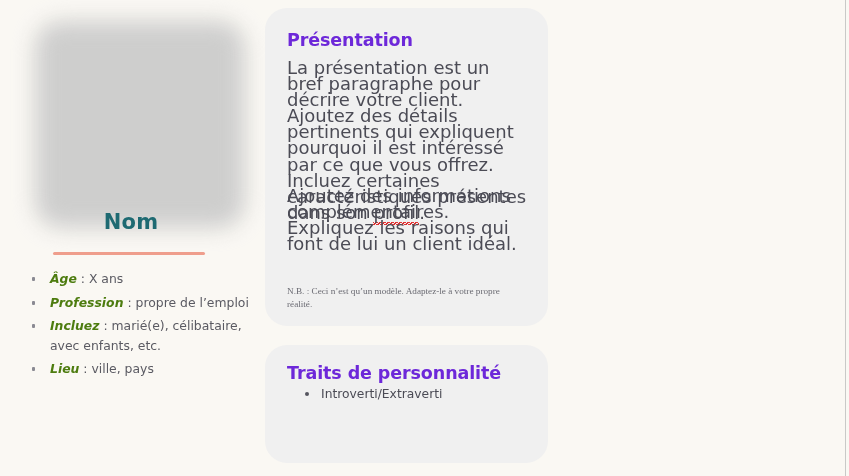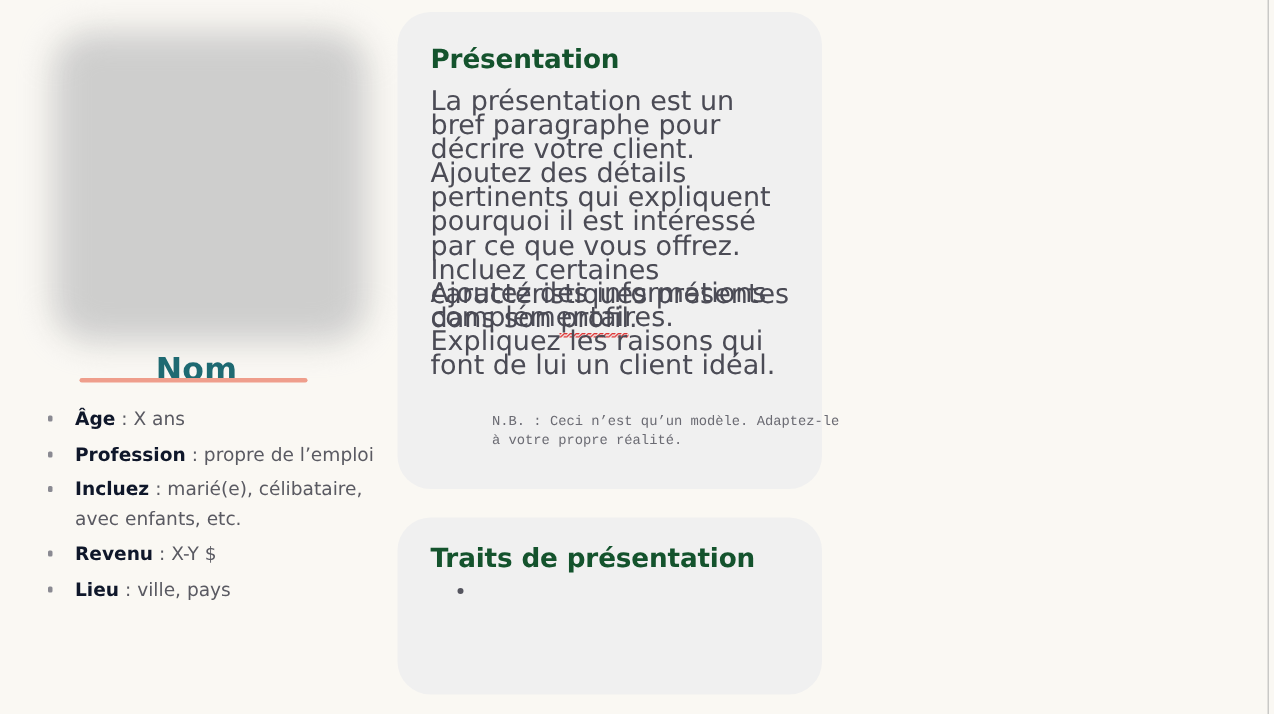--- a/index.html
+++ b/index.html
@@ -51,21 +51,21 @@
     height: 207px;
     background: #cccccc;
     border-radius: 26px;
     filter: blur(11px);
     opacity: 0.95;
   }
 
   .persona-name {
     position: absolute;
     left: 0;
-    top: 234px;
+    top: 210px;
     width: 262px;
     text-align: center;
     font-size: 21px;
     font-weight: bold;
     letter-spacing: 0.2px;
     color: #1e6a72;
     font-family: "DejaVu Sans", sans-serif;
   }
 
   .name-rule {
@@ -99,22 +99,23 @@
     position: absolute;
     left: 4px;
     top: 8px;
     width: 3px;
     height: 4px;
     background: #8a8a92;
     border-radius: 1px;
   }
 
   .facts li b {
-    color: #0f172a;
+    color: #4d7c0f;
     font-weight: bold;
+    font-style: italic;
   }
 
   
   .card {
     position: absolute;
     background: #f0f0f0;
     border-radius: 22px;
   }
 
   #card-presentation {
@@ -127,21 +128,21 @@
   #card-traits {
     left: 265px;
     top: 345px;
     width: 283px;
     height: 118px;
   }
 
   .card-title {
     position: absolute;
     left: 22px;
-    color: #14532d;
+    color: #6d28d9;
     font-weight: bold;
     font-size: 17.5px;
     letter-spacing: -0.1px;
     white-space: nowrap;
   }
 
   #card-presentation .card-title { top: 22px; }
   #card-traits .card-title { top: 18px; }
 
   .card-body {
@@ -166,27 +167,26 @@
       );
     background-repeat: repeat-x;
     background-size: 4px 3px;
     background-position: 0 100%;
     padding-bottom: 2px;
   }
 
   .note {
     position: absolute;
     left: 22px;
-    top: 266px;
+    top: 277px;
     width: 240px;
     font-size: 9.2px;
     line-height: 13px;
     color: #6b6b73;
-    font-family: Liberation Mono, monospace;
-    margin-left: 41px;
+    font-family: Liberation Serif, serif;
   }
 
   .traits-list {
     position: absolute;
     left: 40px;
     top: 41px;
     width: 230px;
     list-style: none;
   }
 
@@ -234,25 +234,20 @@
         <b>Profession</b>
         <span>: propre de l’emploi</span>
       </li>
       <li>
         <span class="marker"></span>
         <b>Incluez</b>
         <span>: marié(e), célibataire, avec enfants, etc.</span>
       </li>
       <li>
         <span class="marker"></span>
-        <b>Revenu</b>
-        <span>: X-Y $</span>
-      </li>
-      <li>
-        <span class="marker"></span>
         <b>Lieu</b>
         <span>: ville, pays</span>
       </li>
     </ul>
   </div>
 
   <div class="card" id="card-presentation">
 
     <div class="card-title">Présentation</div>
 
@@ -260,22 +255,23 @@
       <span>La présentation est un bref paragraphe pour décrire votre client. Ajoutez des détails pertinents qui expliquent pourquoi il est intéressé par ce que vous offrez. Incluez certaines caractéristiques présentes dans son </span><span class="spellcheck">profil</span><span>.</span>
     </div>
 
     <div class="card-body" id="para-2">Ajoutez des informations complémentaires. Expliquez les raisons qui font de lui un client idéal.</div>
 
     <div class="note">N.B. : Ceci n’est qu’un modèle. Adaptez-le à votre propre réalité.</div>
   </div>
 
   <div class="card" id="card-traits">
 
-    <div class="card-title">Traits de présentation</div>
+    <div class="card-title">Traits de personnalité</div>
 
     <ul class="traits-list">
       <li>
         <span class="dot"></span>
+        <span>Introverti/Extraverti</span>
       </li>
     </ul>
   </div>
 
 </div>
 
 </body></html>

